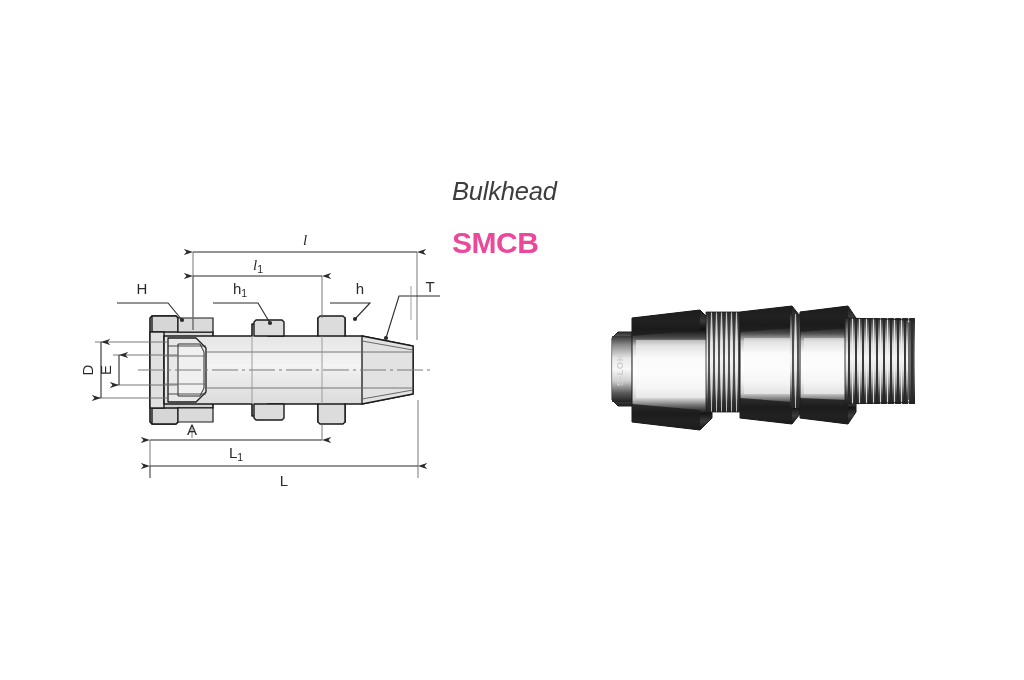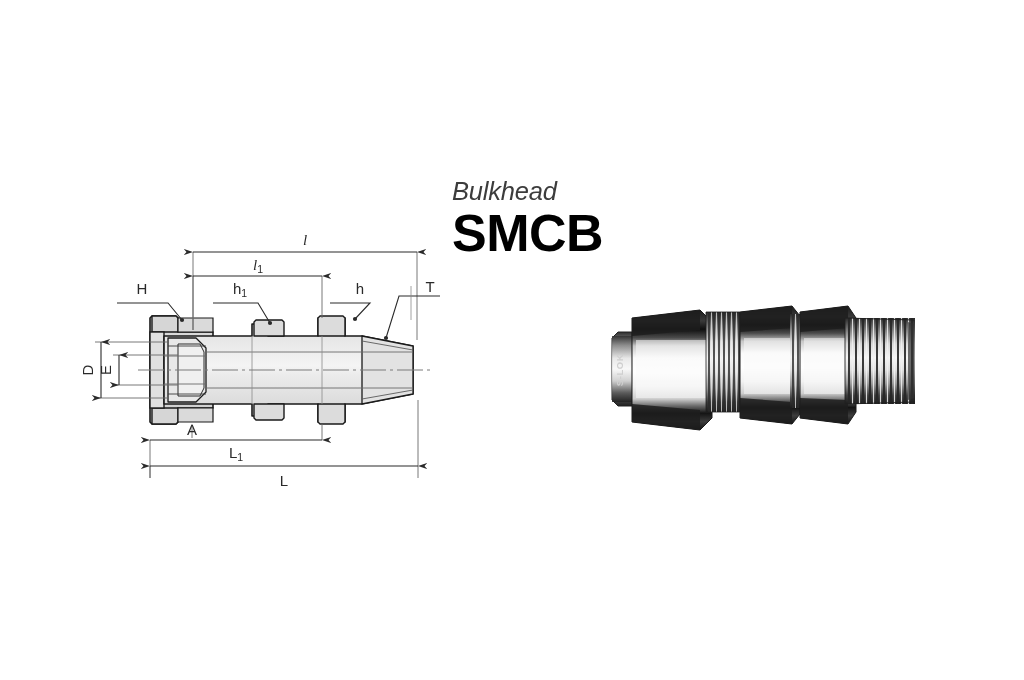--- a/index.html
+++ b/index.html
@@ -35,26 +35,26 @@
     font-style: italic;
     font-size: 25.5px;
     font-weight: 400;
     color: #3c3c3c;
     line-height: 31px;
     letter-spacing: -0.2px;
     white-space: nowrap;
   }
   .product-code {
     font-family: "Liberation Sans", sans-serif;
-    font-size: 52px;
+    font-size: 30px;
     font-weight: bold;
-    color: #000000;
+    color: #ec4899;
     line-height: 48px;
     letter-spacing: -0.5px;
-    margin-top: 2px;
+    margin-top: 12px;
     white-space: nowrap;
   }
 
   
   .svg-host {
     position: absolute;
     left: 0; top: 0;
     width: 1024px;
     height: 680px;
     pointer-events: none;

